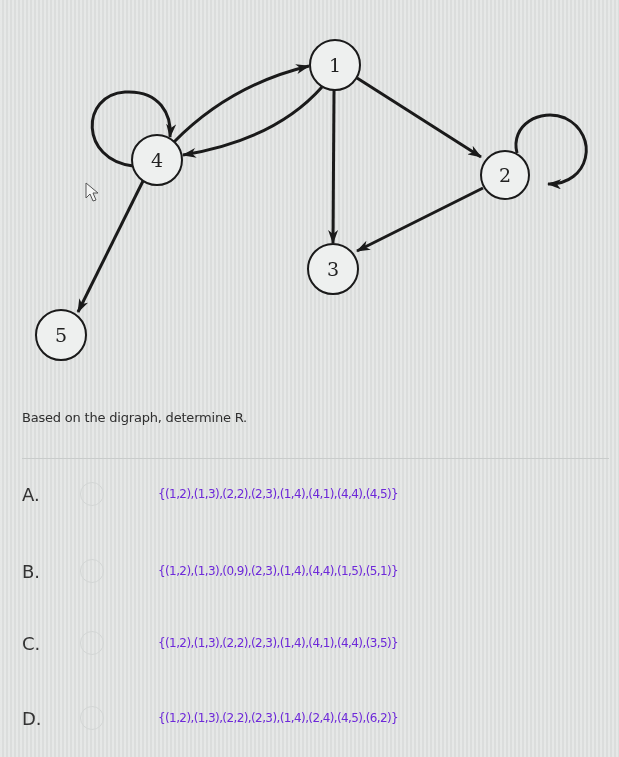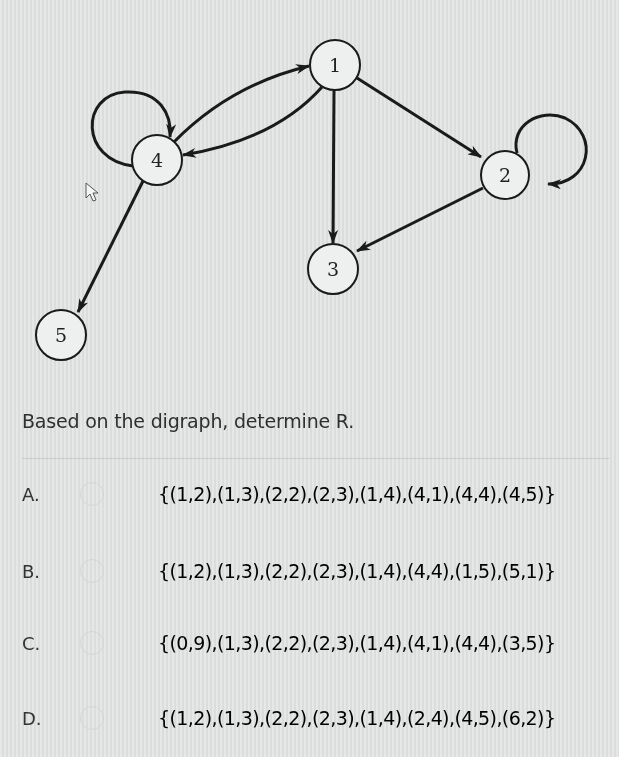--- a/index.html
+++ b/index.html
@@ -7,40 +7,40 @@
       width: 619px; height: 757px; overflow: hidden;
       background: #e3e5e4;
       background-image: repeating-linear-gradient(90deg, rgba(255,255,255,0.10) 0px, rgba(255,255,255,0.10) 2px, rgba(0,0,0,0.035) 2px, rgba(0,0,0,0.035) 4px);
       font-family: "DejaVu Sans", sans-serif;
       color: #2b2b2b;
       position: relative;
     }
     .graph { position: absolute; left: 0; top: 0; width: 619px; height: 380px; }
     .question {
       position: absolute; left: 22px; top: 410px;
-      font-size: 19px; color: #2f2f2f; letter-spacing: -0.2px;
+      font-size: 13px; color: #2f2f2f; letter-spacing: -0.2px;
     }
     .separator {
       position: absolute; left: 22px; right: 10px; top: 458px; height: 1px;
       background: #c9cccb;
     }
     .option {
       position: absolute; left: 0; width: 619px; height: 40px;
       display: flex; align-items: center;
     }
     .option-letter {
       position: absolute; left: 22px; font-size: 18px; color: #333;
     }
     .radio {
       position: absolute; left: 80px; width: 24px; height: 24px;
       border-radius: 50%; border: 1.5px solid #d3d6d5; box-sizing: border-box;
       background: transparent; cursor: pointer;
     }
     .option-text {
-      position: absolute; left: 158px; font-size: 19px; color: #000000; letter-spacing: -0.6px;
+      position: absolute; left: 158px; font-size: 12px; color: #6d28d9; letter-spacing: -0.6px;
       white-space: nowrap;
     }
   </style>
 </head>
 <body>
 
 <svg class="graph" viewBox="0 0 619 380" width="619" height="380">
   <defs>
     <marker id="arrow" viewBox="0 0 14 10" refX="13" refY="5" markerWidth="14" markerHeight="10" markerUnits="userSpaceOnUse" orient="auto">
       <path d="M0,0 L14,5 L0,10 L4,5 Z" fill="#1a1a1a"></path>
@@ -99,26 +99,26 @@
 
 <div class="option" style="top:474px;">
   <span class="option-letter">A.</span>
   <span class="radio"></span>
   <span class="option-text">{(1,2),(1,3),(2,2),(2,3),(1,4),(4,1),(4,4),(4,5)}</span>
 </div>
 
 <div class="option" style="top:551px;">
   <span class="option-letter">B.</span>
   <span class="radio"></span>
-  <span class="option-text">{(1,2),(1,3),(2,2),(2,3),(1,4),(4,4),(1,5),(5,1)}</span>
+  <span class="option-text">{(1,2),(1,3),(0,9),(2,3),(1,4),(4,4),(1,5),(5,1)}</span>
 </div>
 
 <div class="option" style="top:623px;">
   <span class="option-letter">C.</span>
   <span class="radio"></span>
-  <span class="option-text">{(0,9),(1,3),(2,2),(2,3),(1,4),(4,1),(4,4),(3,5)}</span>
+  <span class="option-text">{(1,2),(1,3),(2,2),(2,3),(1,4),(4,1),(4,4),(3,5)}</span>
 </div>
 
 <div class="option" style="top:698px;">
   <span class="option-letter">D.</span>
   <span class="radio"></span>
   <span class="option-text">{(1,2),(1,3),(2,2),(2,3),(1,4),(2,4),(4,5),(6,2)}</span>
 </div>
 
 </body></html>

